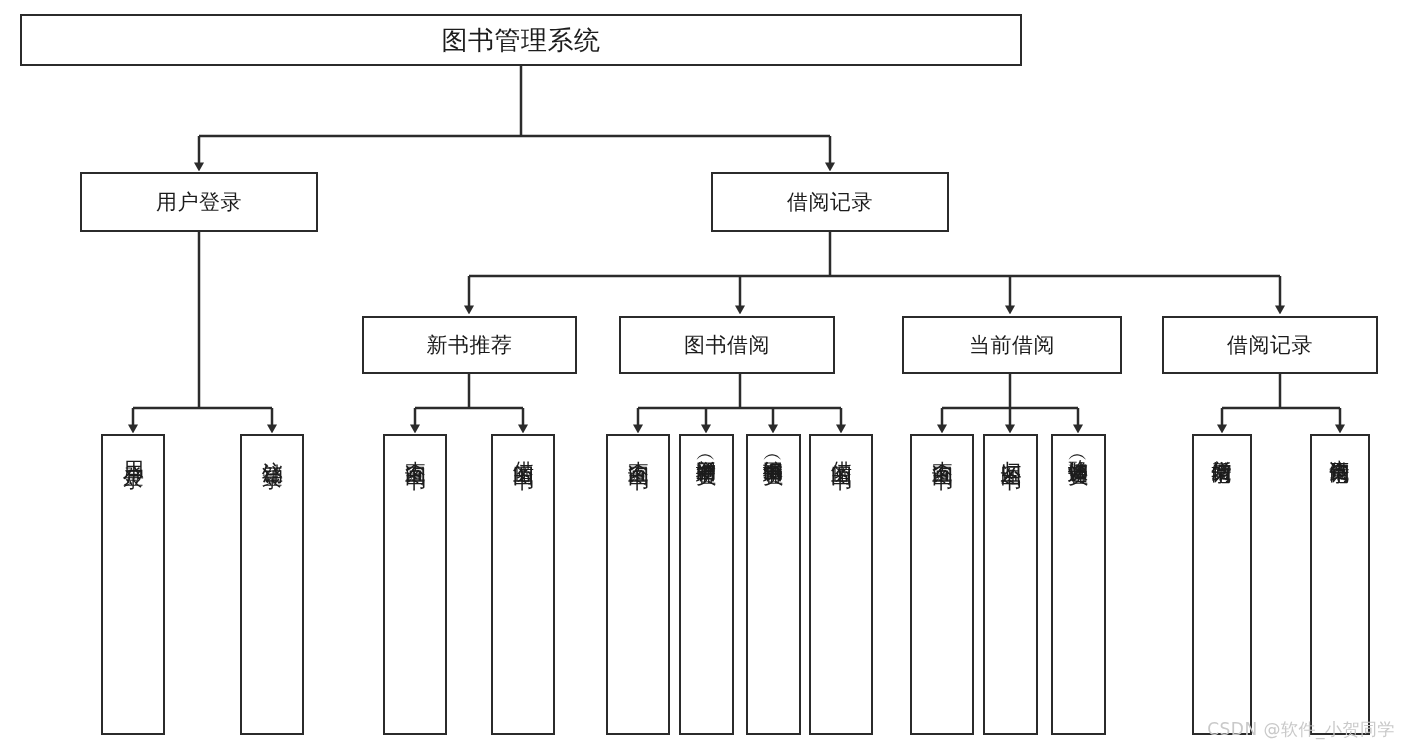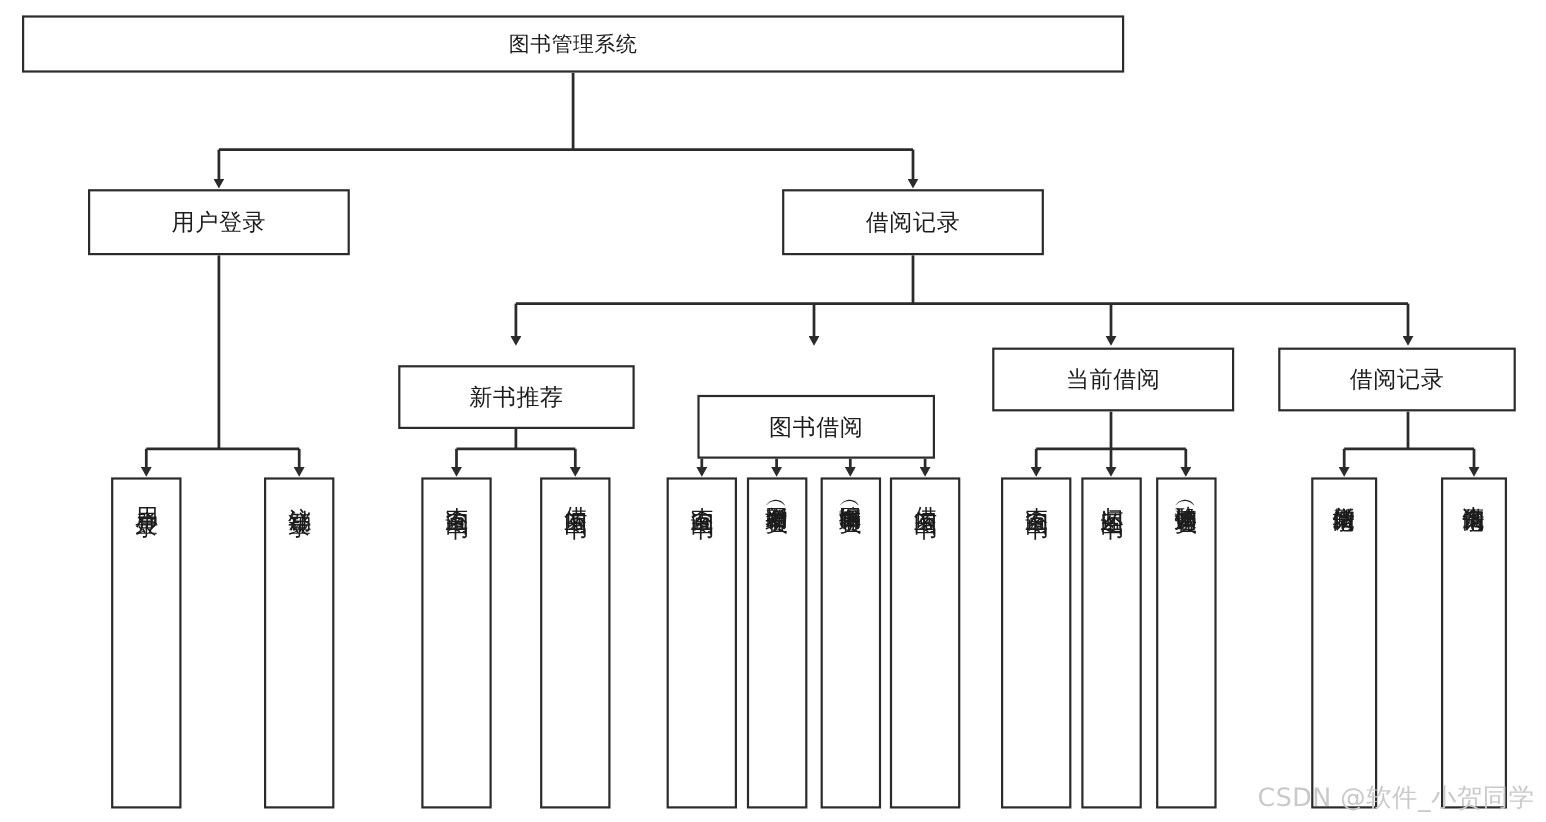--- a/index.html
+++ b/index.html
@@ -41,21 +41,21 @@
     line-height: 1.18;
     text-align: center;
     white-space: nowrap;
   }
   
   .node.horiz .lbl {
     font-size: 21px;
     letter-spacing: 0.5px;
   }
   .node.root .lbl {
-    font-size: 19px;
+    font-size: 26px;
   }
   
   .node.vert {
     align-items: flex-start;
     justify-content: center;
     padding-top: 8px;
   }
   .node.vert .lbl {
     writing-mode: vertical-rl;
     text-orientation: upright;
@@ -65,21 +65,21 @@
     white-space: nowrap;
   }
   .node.vert.tall .lbl {
     font-size: 20px;
     letter-spacing: 1px;
   }
   .watermark {
     position: absolute;
     right: 10px;
     bottom: 6px;
-    font-size: 23px;
+    font-size: 17px;
     color: #c9c9c9;
     letter-spacing: 0.5px;
     z-index: 5;
     white-space: nowrap;
     font-family: "DejaVu Sans", "Liberation Sans", sans-serif;
   }
 </style>
 </head>
 <body>
 
@@ -140,24 +140,24 @@
     <span class="lbl">图书管理系统</span>
   </div>
 
   <div class="node horiz" style="left:80px;top:172px;width:238px;height:60px;">
     <span class="lbl">用户登录</span>
   </div>
   <div class="node horiz" style="left:711px;top:172px;width:238px;height:60px;">
     <span class="lbl">借阅记录</span>
   </div>
 
-  <div class="node horiz" style="left:362px;top:316px;width:215px;height:58px;margin-top:16px;">
+  <div class="node horiz" style="left:362px;top:316px;width:215px;height:58px;">
     <span class="lbl">新书推荐</span>
   </div>
-  <div class="node horiz" style="left:634px;top:316px;width:216px;height:58px;margin-top:43px;">
+  <div class="node horiz" style="left:619px;top:316px;width:216px;height:58px;">
     <span class="lbl">图书借阅</span>
   </div>
   <div class="node horiz" style="left:902px;top:316px;width:220px;height:58px;">
     <span class="lbl">当前借阅</span>
   </div>
   <div class="node horiz" style="left:1162px;top:316px;width:216px;height:58px;">
     <span class="lbl">借阅记录</span>
   </div>
 
   <div class="node vert" style="left:101px;top:434px;width:64px;height:301px;">

